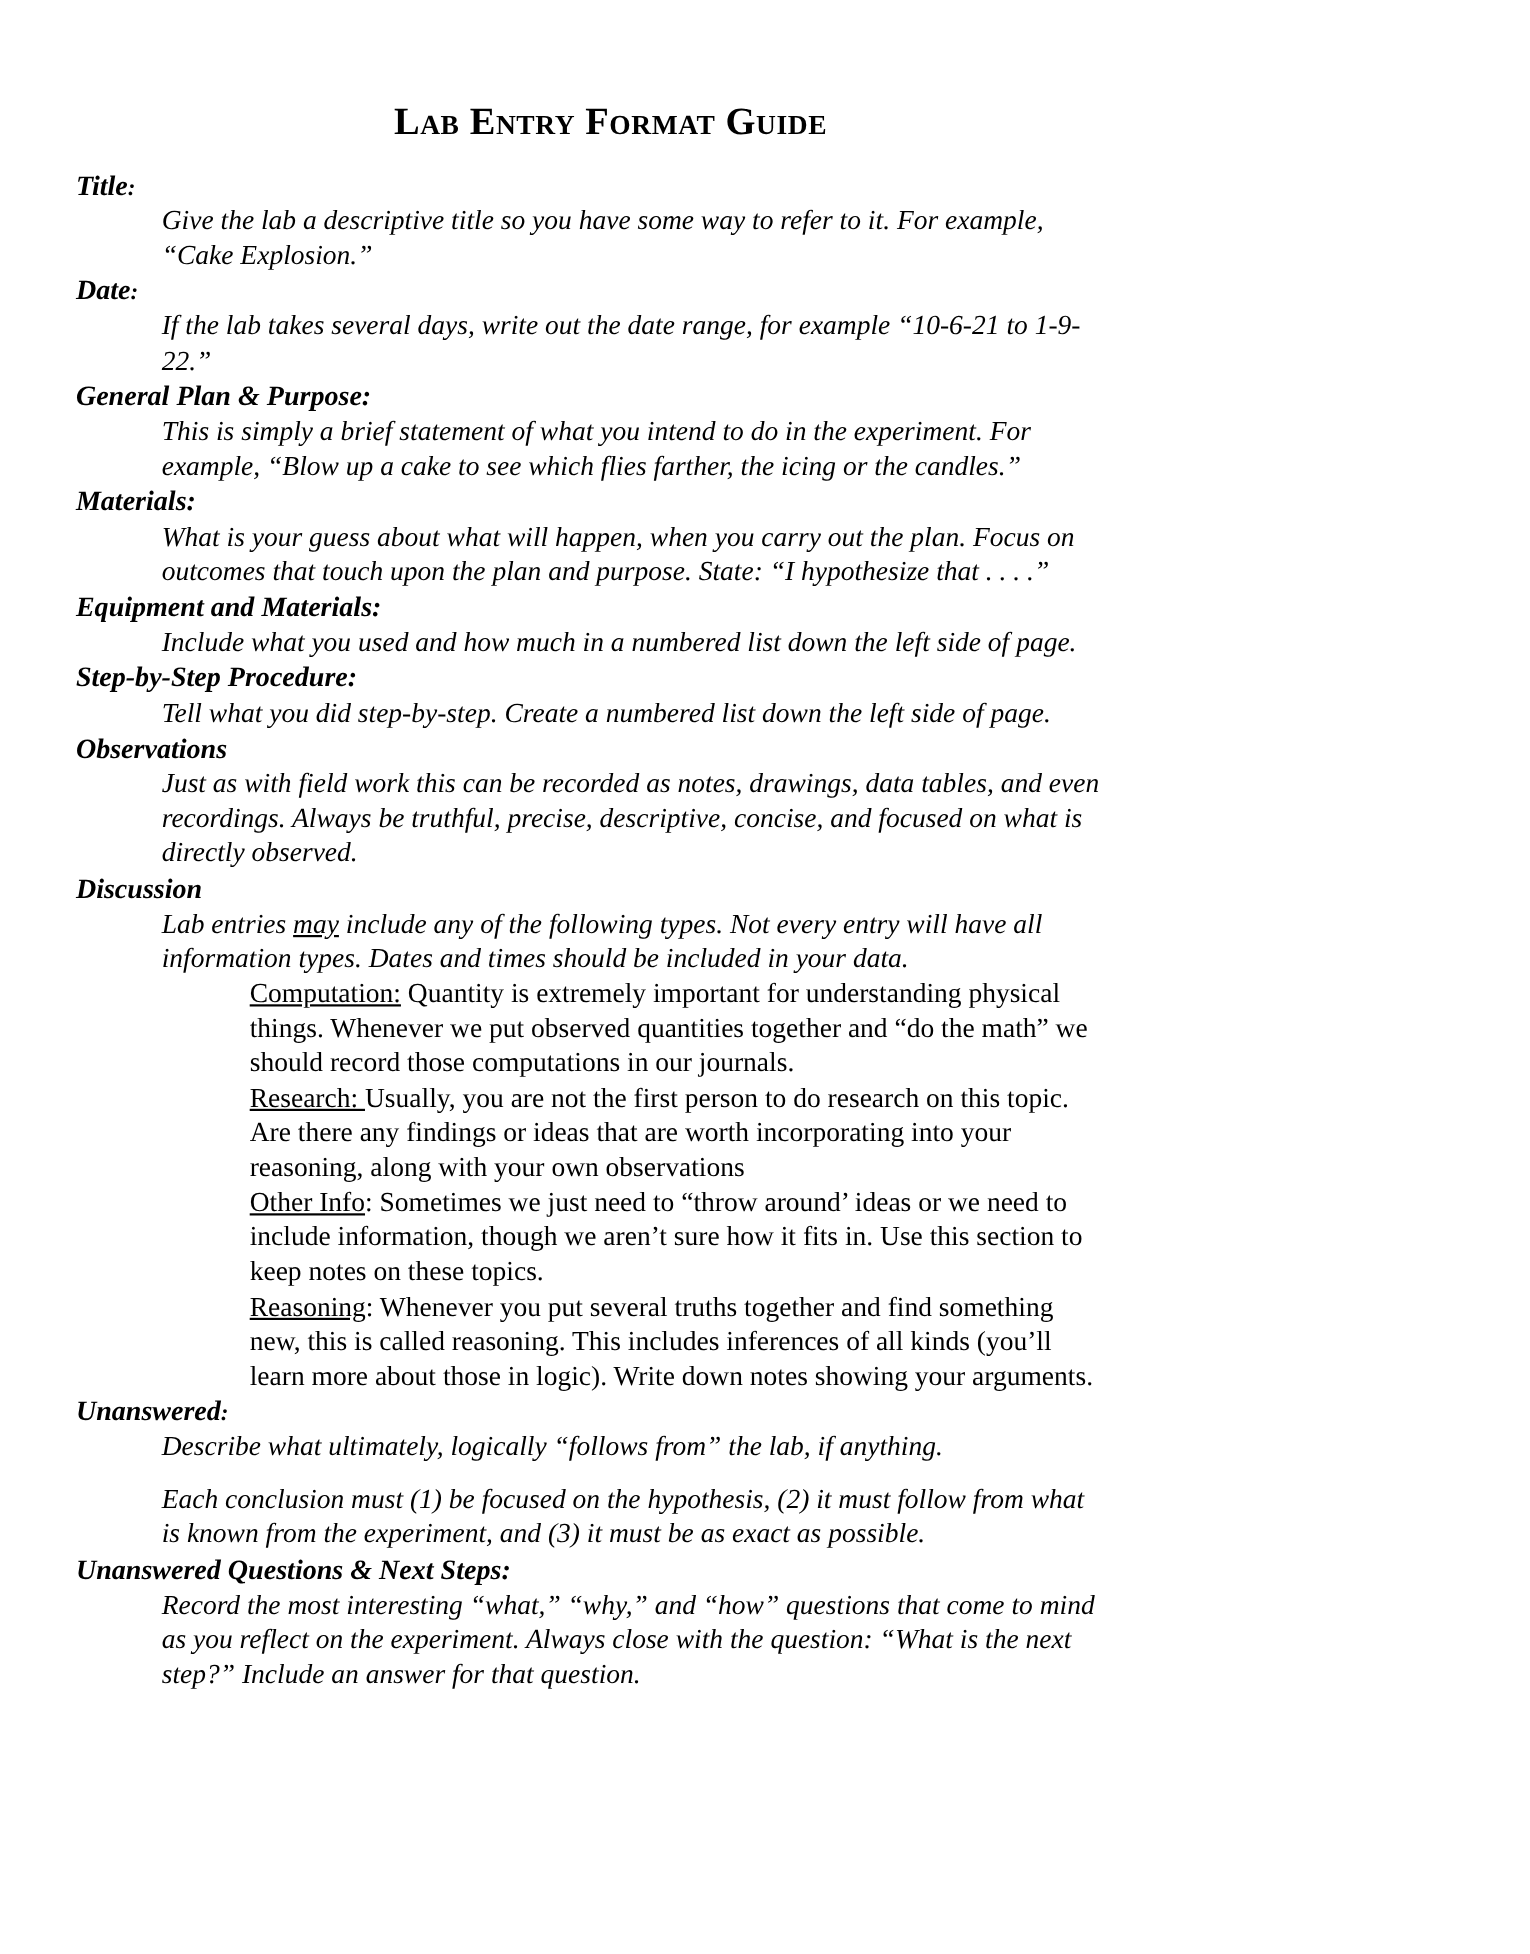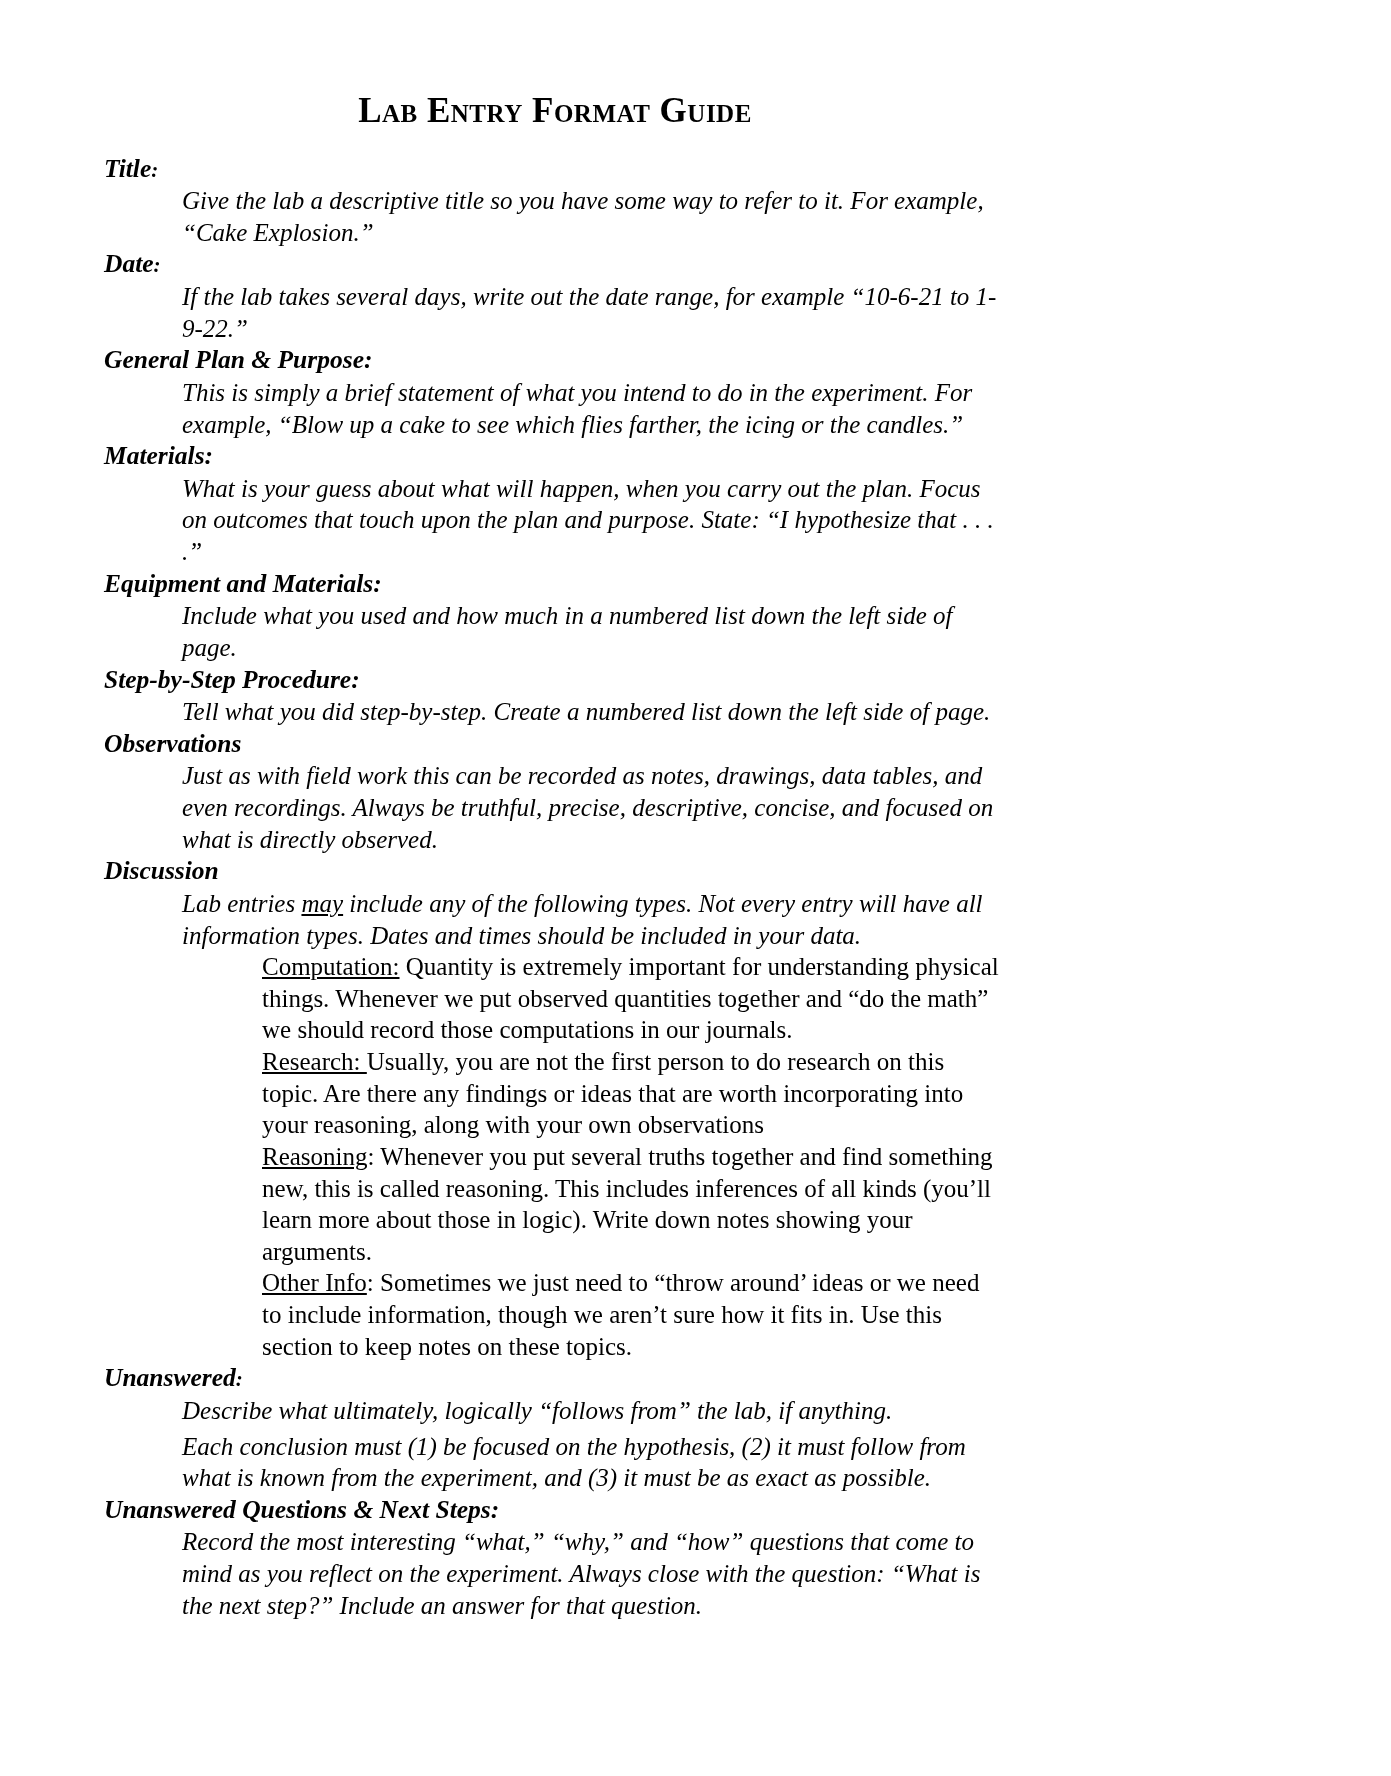--- a/index.html
+++ b/index.html
@@ -28,21 +28,21 @@
     font-variant: small-caps;
     font-weight: bold;
     font-size: 35px;
     letter-spacing: 0.5px;
     margin: 0;
     padding-top: 92px;
     padding-bottom: 0;
     line-height: 1.1;
   }
   .content {
-    padding-left: 104px;
+    padding-left: 69px;
     padding-right: 105px;
     padding-top: 22px;
   }
   .section {
     margin: 0;
   }
   .sec-head {
     font-weight: bold;
     font-style: italic;
     font-size: 25.5px;
@@ -59,21 +59,21 @@
   .body-par {
     font-size: 25px;
     line-height: 1.265;
     margin: 0;
     padding-left: 78px;
     text-indent: 0;
     white-space: normal;
     font-style: italic;
   }
   .body-par + .body-par {
-    margin-top: 4px;
+    margin-top: 16px;
   }
   .sub-par {
     font-size: 25px;
     line-height: 1.265;
     margin: 0;
     padding-left: 158px;
   }
   .u {
     text-decoration: underline;
   }
@@ -123,23 +123,23 @@
     </div>
 
     <div class="section">
       <div class="sec-head">Discussion</div>
       <p class="body-par"><span>Lab entries </span><span class="u">may</span><span> include any of the following types.  Not every entry will have all information types.  Dates and times should be included in your data.</span></p>
 
       <p class="sub-par"><span class="u">Computation:</span><span> Quantity is extremely important for understanding physical things.  Whenever we put observed quantities together and “do the math” we should record those computations in our journals.</span></p>
 
       <p class="sub-par"><span class="u">Research: </span><span>Usually, you are not the first person to do research on this topic. Are there any findings or ideas that are worth incorporating into your reasoning, along with your own observations</span></p>
 
+      <p class="sub-par"><span class="u">Other Info</span><span>: Sometimes we just need to “throw around’ ideas or we need to include information, though we aren’t sure how it fits in.  Use this section to keep notes on these topics.</span></p>
+
       <p class="sub-par"><span class="u">Reasoning</span><span>: Whenever you put several truths together and find something new, this is called reasoning.  This includes inferences of all kinds (you’ll learn more about those in logic).  Write down notes showing your arguments.</span></p>
-
-      <p class="sub-par"><span class="u">Other Info</span><span>: Sometimes we just need to “throw around’ ideas or we need to include information, though we aren’t sure how it fits in.  Use this section to keep notes on these topics.</span></p>
     </div>
 
     <div class="section">
       <div class="sec-head"><span>Unanswered</span><span class="thin-colon">:</span></div>
       <p class="body-par">Describe what ultimately, logically “follows from” the lab, if anything.</p>
       <p class="body-par">Each conclusion must (1) be focused on the hypothesis, (2) it must follow from what is known from the experiment, and (3) it must be as exact as possible.</p>
     </div>
 
     <div class="section">
       <div class="sec-head">Unanswered Questions &amp; Next Steps:</div>

